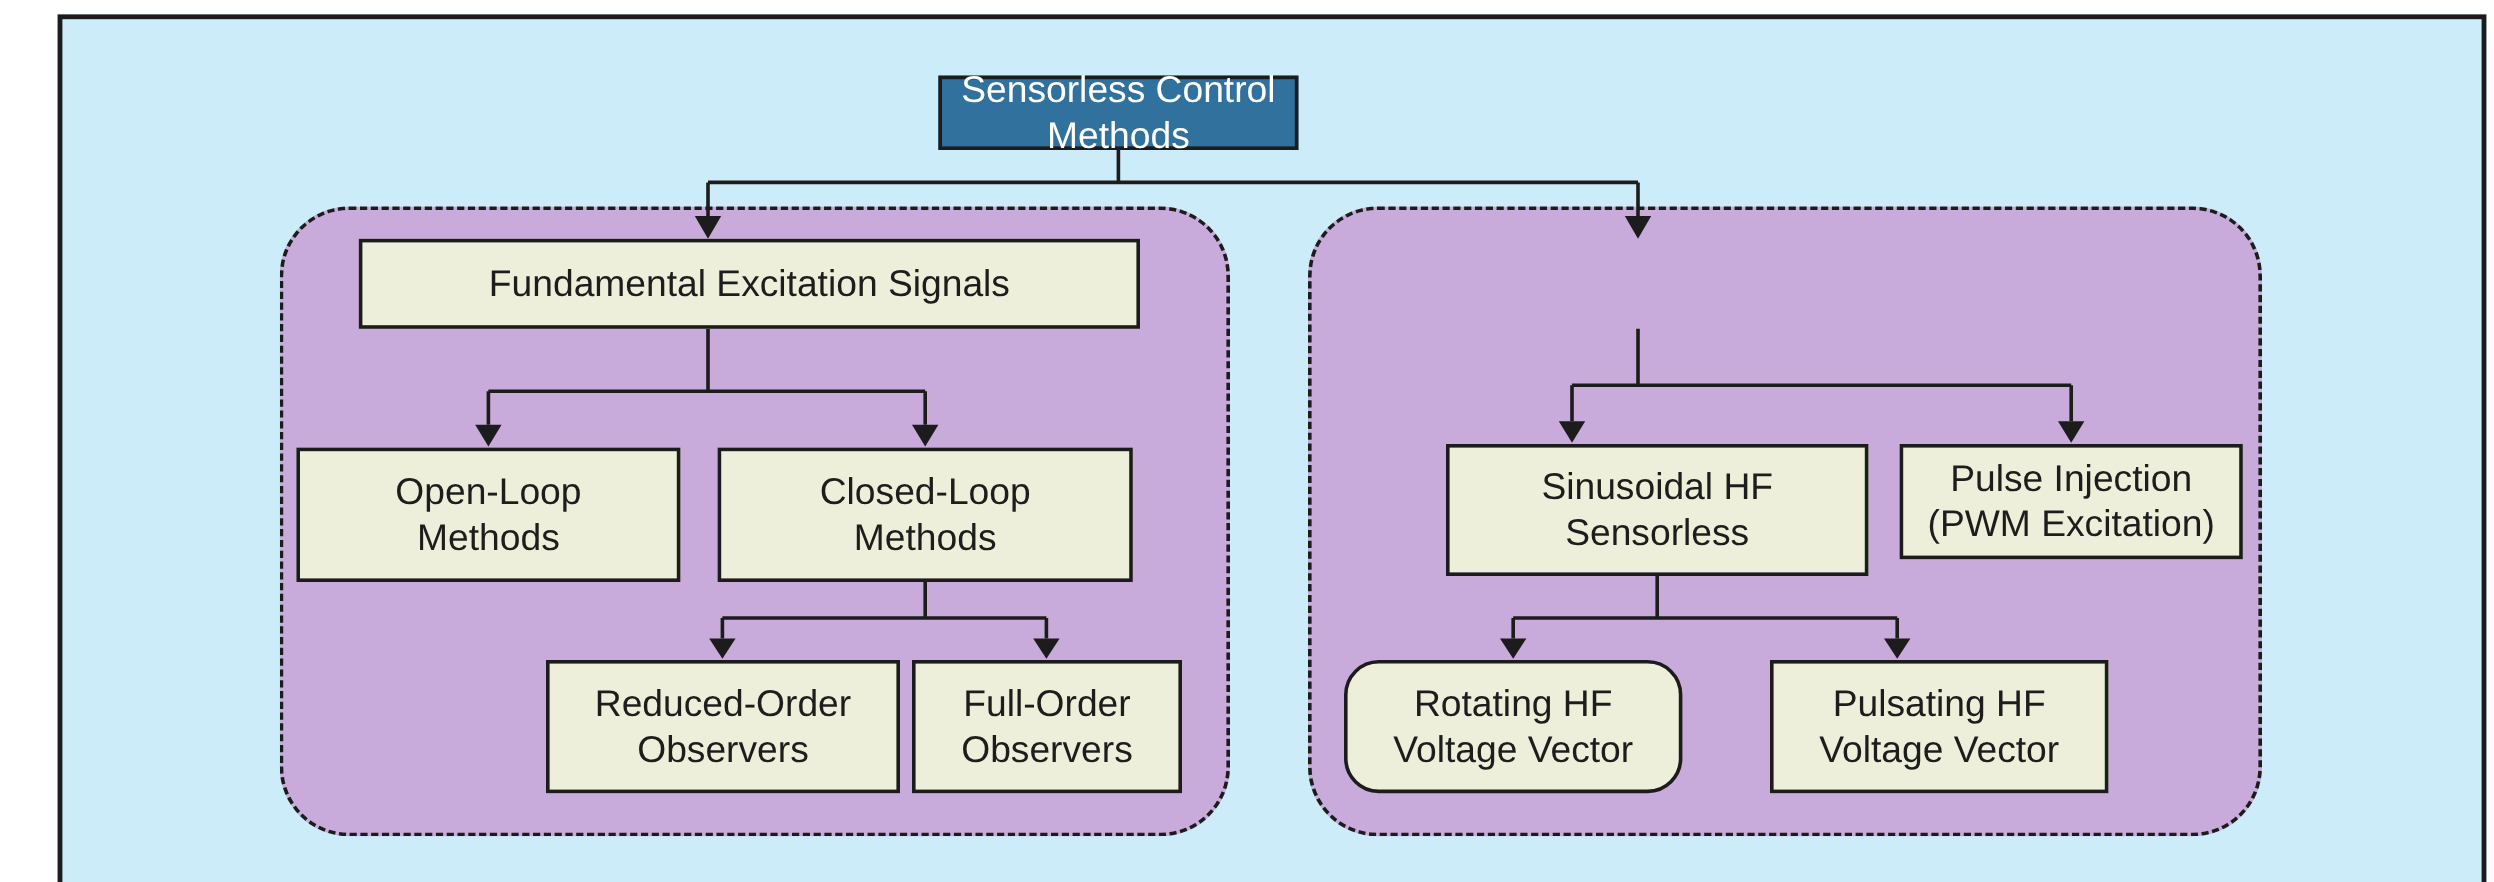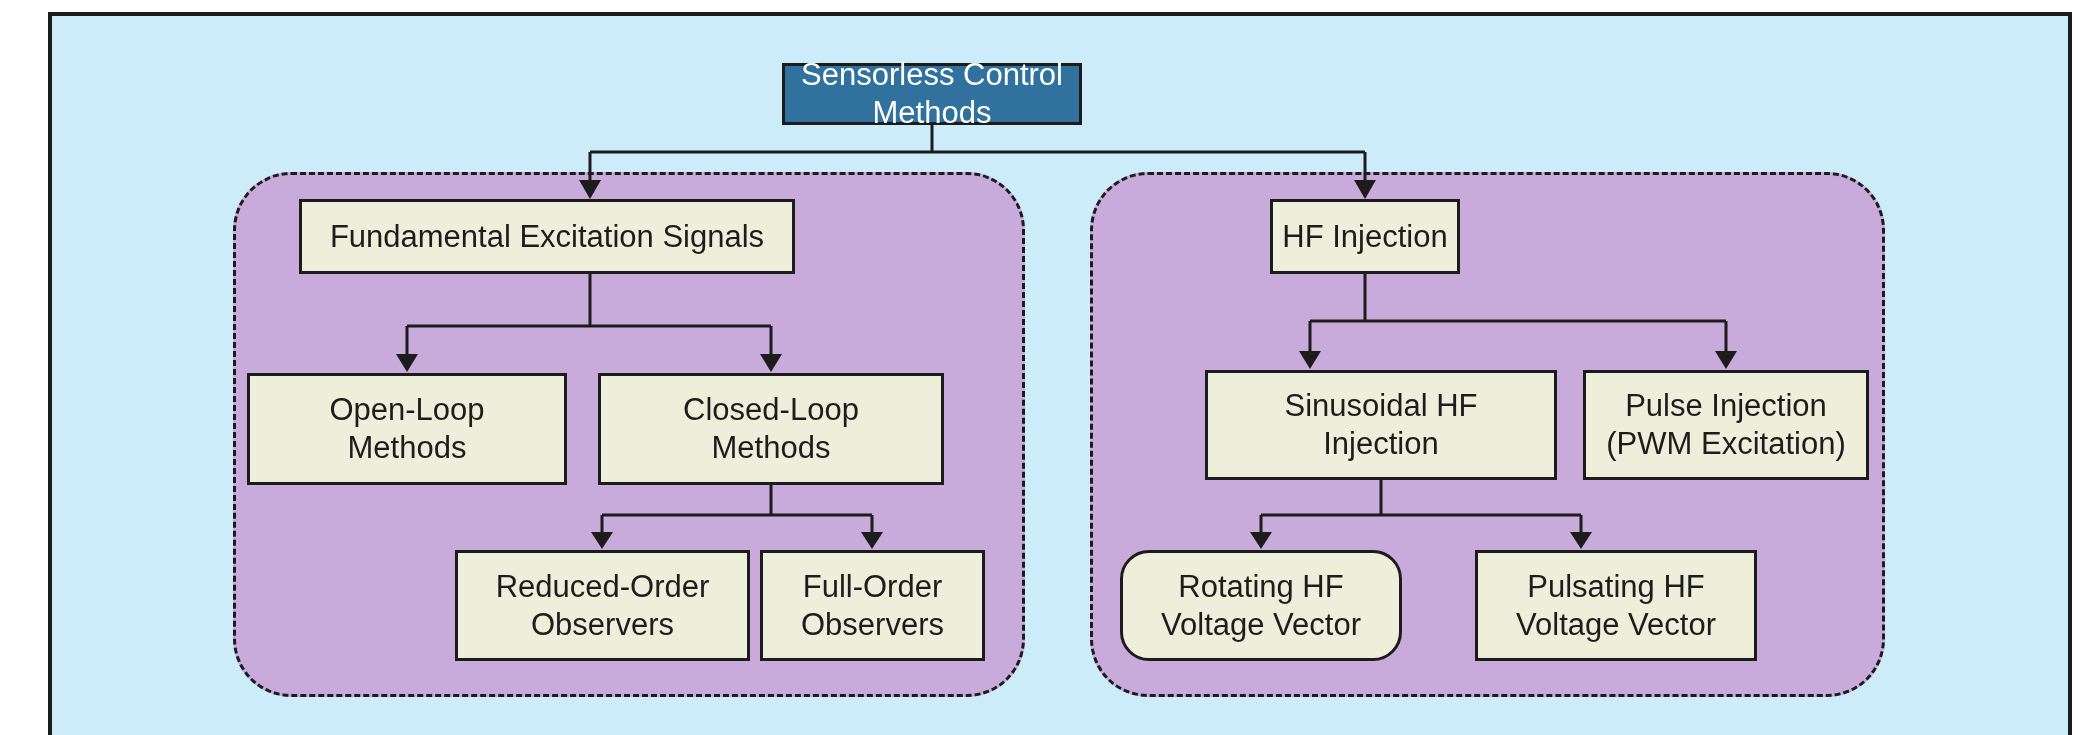--- a/index.html
+++ b/index.html
@@ -82,33 +82,32 @@
     <polygon points="1299,351 1321,351 1310,369"></polygon>
     <polygon points="1715,351 1737,351 1726,369"></polygon>
 
     <path d="M1381,480 L1381,515 M1261,515 L1581,515 M1261,515 L1261,532 M1581,515 L1581,532"></path>
     <polygon points="1250,532 1272,532 1261,549"></polygon>
     <polygon points="1570,532 1592,532 1581,549"></polygon>
   </svg>
 
   <div class="node root" style="left:782px;top:63px;width:300px;height:62px;">Sensorless Control Methods</div>
 
-  <div class="node" style="left:299px;top:199px;width:496px;height:75px;">Fundamental Excitation Signals</div>
+  <div class="node" style="left:299px;top:199px;width:651px;height:75px;">Fundamental Excitation Signals</div>
   <div class="node" style="left:247px;top:373px;width:320px;height:112px;text-align:center;">Open-Loop
 Methods</div>
   <div class="node" style="left:598px;top:373px;width:346px;height:112px;">Closed-Loop
 Methods</div>
   <div class="node" style="left:455px;top:550px;width:295px;height:111px;">Reduced-Order
 Observers</div>
   <div class="node" style="left:760px;top:550px;width:225px;height:111px;">Full-Order
 Observers</div>
 
-  <div class="node" style="left:1270px;top:199px;width:190px;height:75px;">HF Injection</div>
   <div class="node" style="left:1205px;top:370px;width:352px;height:110px;">Sinusoidal HF
-Injection</div>
-  <div class="node" style="left:1583px;top:370px;width:286px;height:110px;">Pulse Injection
+Sensorless</div>
+  <div class="node" style="left:1583px;top:370px;width:286px;height:96px;">Pulse Injection
 (PWM Excitation)</div>
   <div class="node" style="left:1120px;top:550px;width:282px;height:111px;border-radius:29px;">Rotating HF
 Voltage Vector</div>
   <div class="node" style="left:1440px;top:550px;width:282px;height:111px;margin-left:35px;">Pulsating HF
 Voltage Vector</div>
 
 </div>
 
 </body></html>

